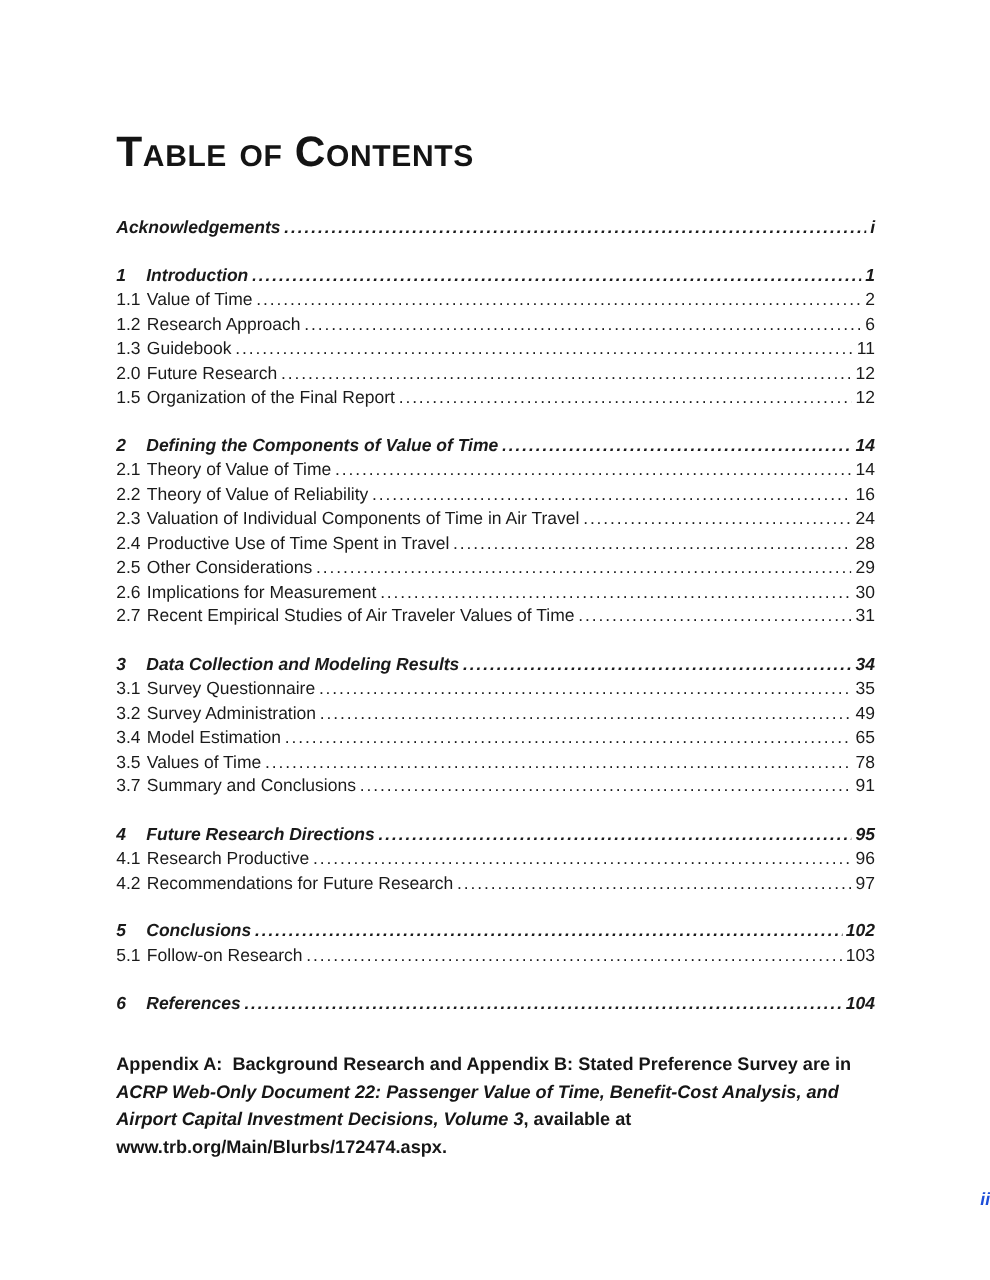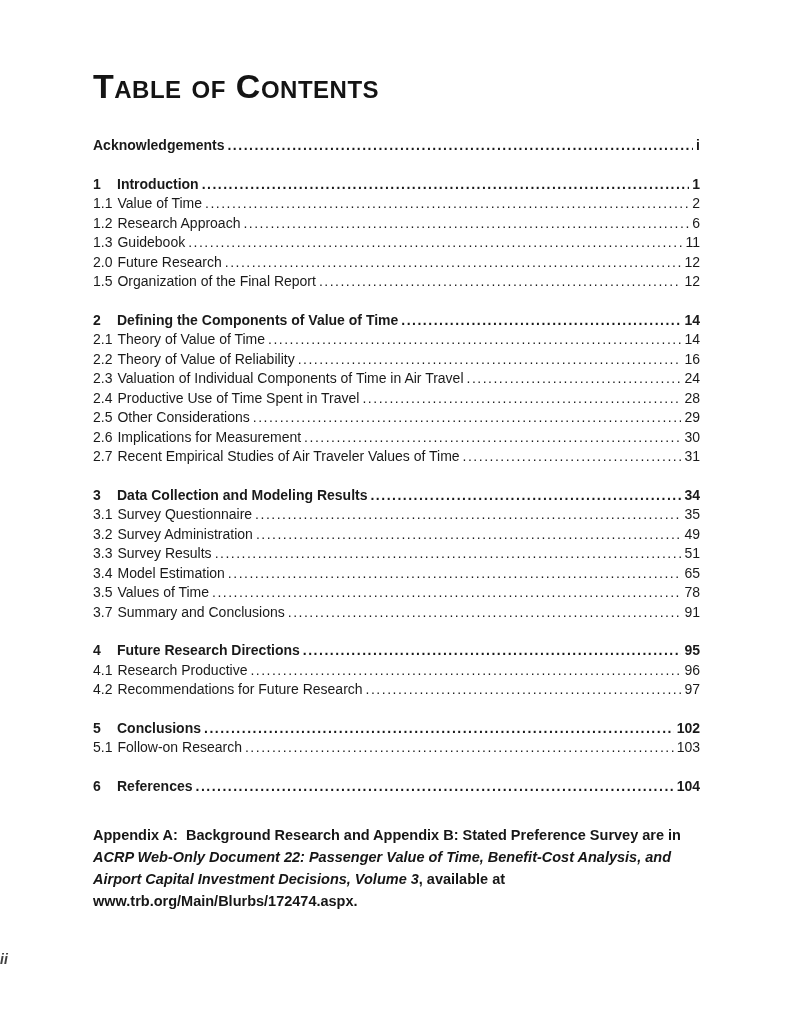--- a/index.html
+++ b/index.html
@@ -10,21 +10,21 @@
   .page {
     position: relative;
     width: 792px;
     height: 1024px;
     margin: 0 auto;
     background: #ffffff;
     font-family: "Liberation Sans", sans-serif;
     color: #1a1a1a;
     overflow: hidden;
     box-sizing: border-box;
-    padding: 66px 92px 0 93px;
+    padding: 102px 92px 0 93px;
   }
   .doc-title {
     font-variant: small-caps;
     font-weight: 700;
     font-size: 34px;
     letter-spacing: 0.5px;
     line-height: 40px;
     color: #141414;
     margin: 0 0 30px 0;
   }
@@ -34,20 +34,21 @@
   .toc-row {
     display: flex;
     align-items: baseline;
     font-size: 14px;
     line-height: 19.5px;
     white-space: nowrap;
   }
   .toc-row.front,
   .toc-row.section {
     font-weight: 700;
+    font-style: italic;
   }
   .toc-row.section {
     margin-top: 19px;
   }
   .toc-row .num {
     flex: none;
   }
   .toc-row.section .num {
     width: 24px;
   }
@@ -80,25 +81,25 @@
     color: #161616;
   }
   .appendix-note .it {
     font-style: italic;
   }
   .page-footer {
     position: absolute;
     top: 951px;
     left: 0;
     right: 0;
-    text-align: left;
+    text-align: right;
     font-size: 14px;
     font-weight: 700;
     font-style: italic;
-    color: #404040;
+    color: #1d4ed8;
   }
 </style>
 </head>
 <body>
 
 <div class="page">
   <h1 class="doc-title">Table of Contents</h1>
 
   <div class="toc-list">
       <div class="toc-row front">
@@ -202,26 +203,20 @@
         <span class="leader"></span>
         <span class="pagenum">35</span>
       </div>
       <div class="toc-row subsection">
         <span class="num">3.2</span>
         <span class="label">Survey Administration</span>
         <span class="leader"></span>
         <span class="pagenum">49</span>
       </div>
       <div class="toc-row subsection">
-        <span class="num">3.3</span>
-        <span class="label">Survey Results</span>
-        <span class="leader"></span>
-        <span class="pagenum">51</span>
-      </div>
-      <div class="toc-row subsection">
         <span class="num">3.4</span>
         <span class="label">Model Estimation</span>
         <span class="leader"></span>
         <span class="pagenum">65</span>
       </div>
       <div class="toc-row subsection">
         <span class="num">3.5</span>
         <span class="label">Values of Time</span>
         <span class="leader"></span>
         <span class="pagenum">78</span>

